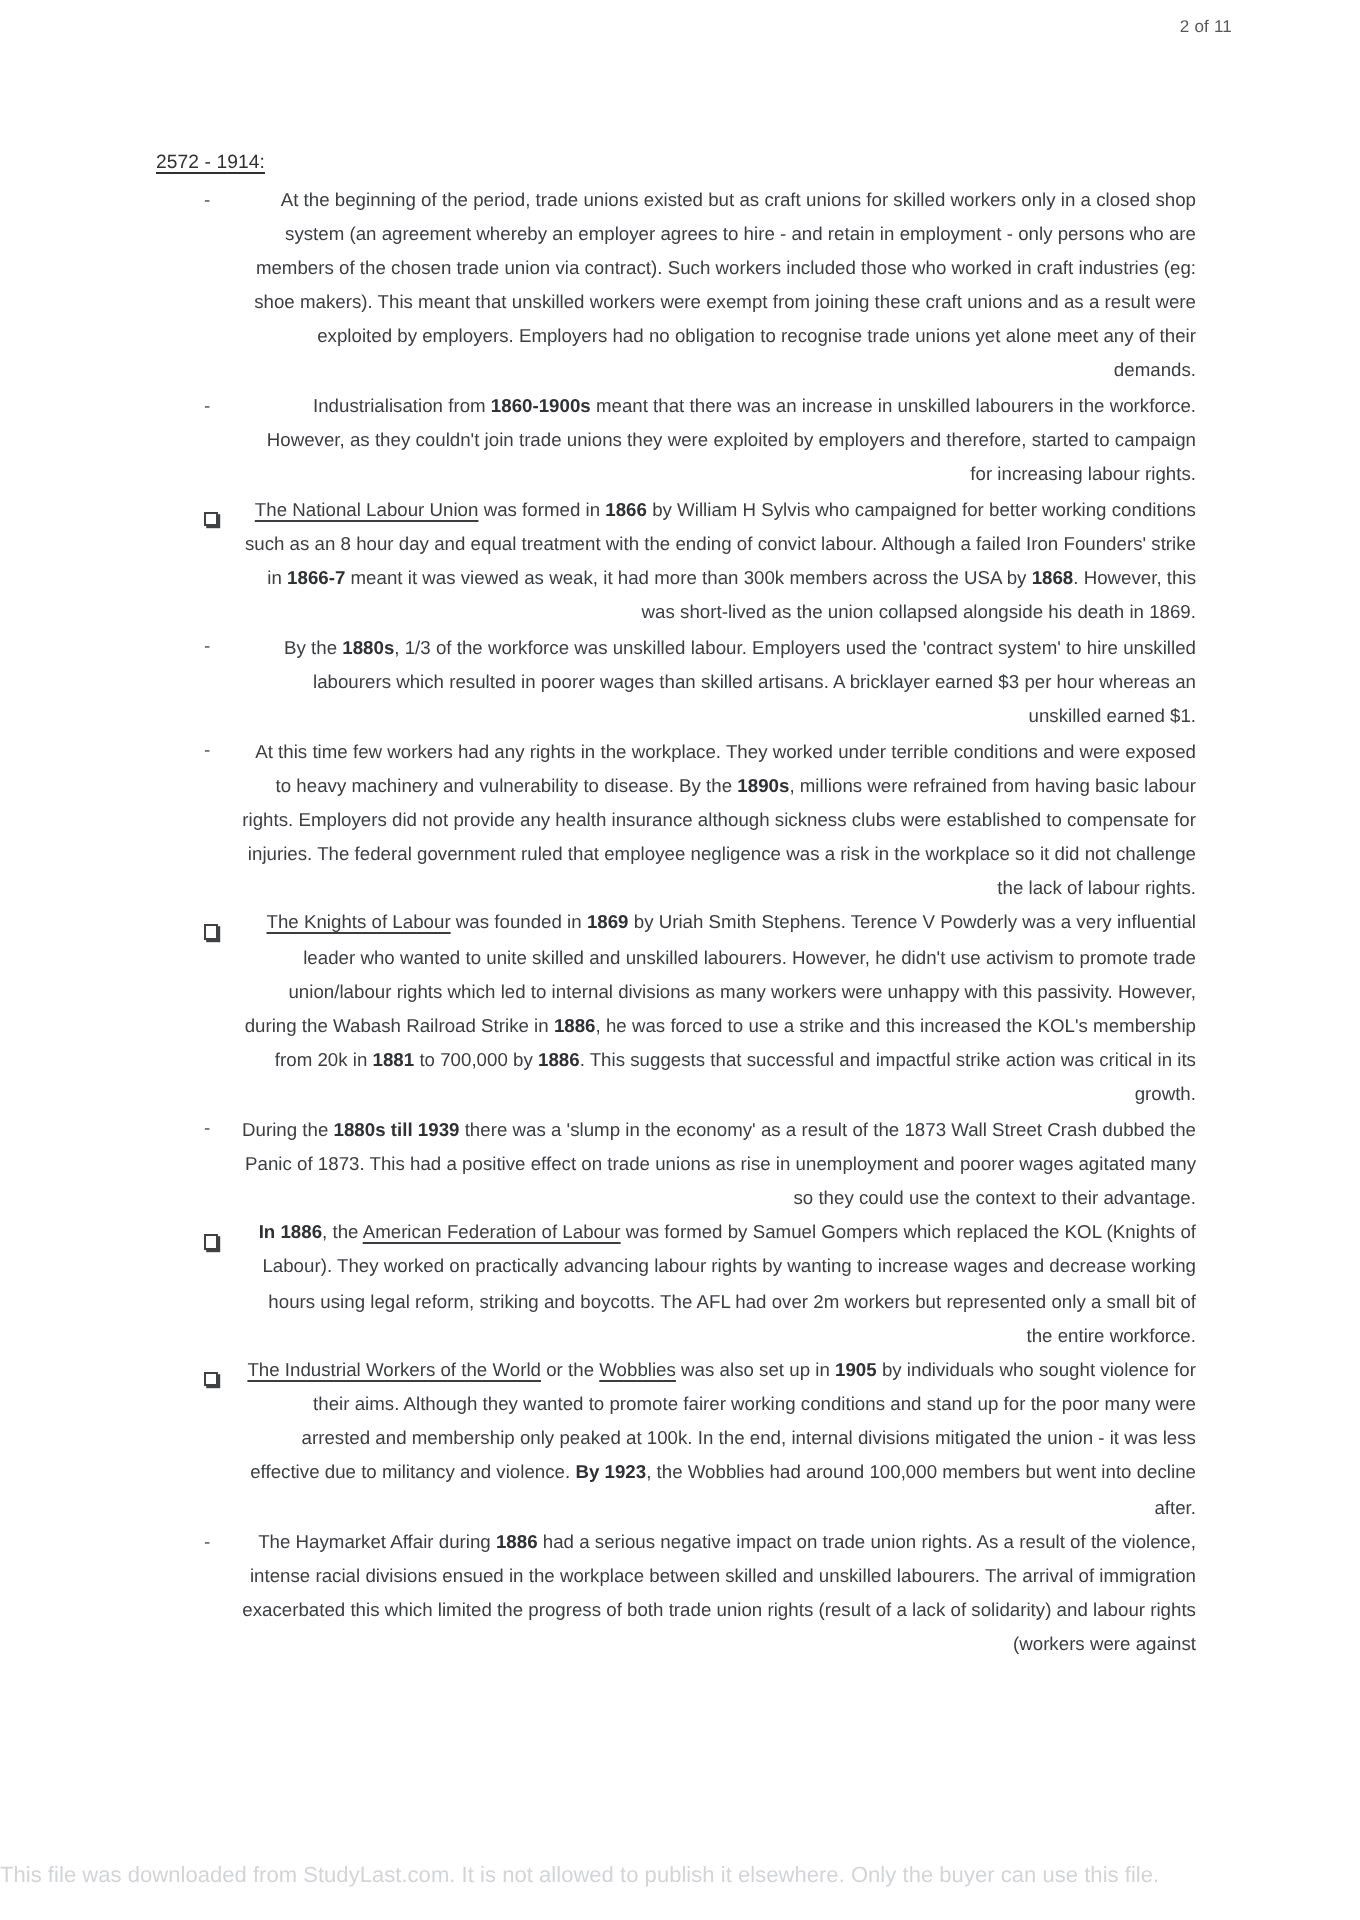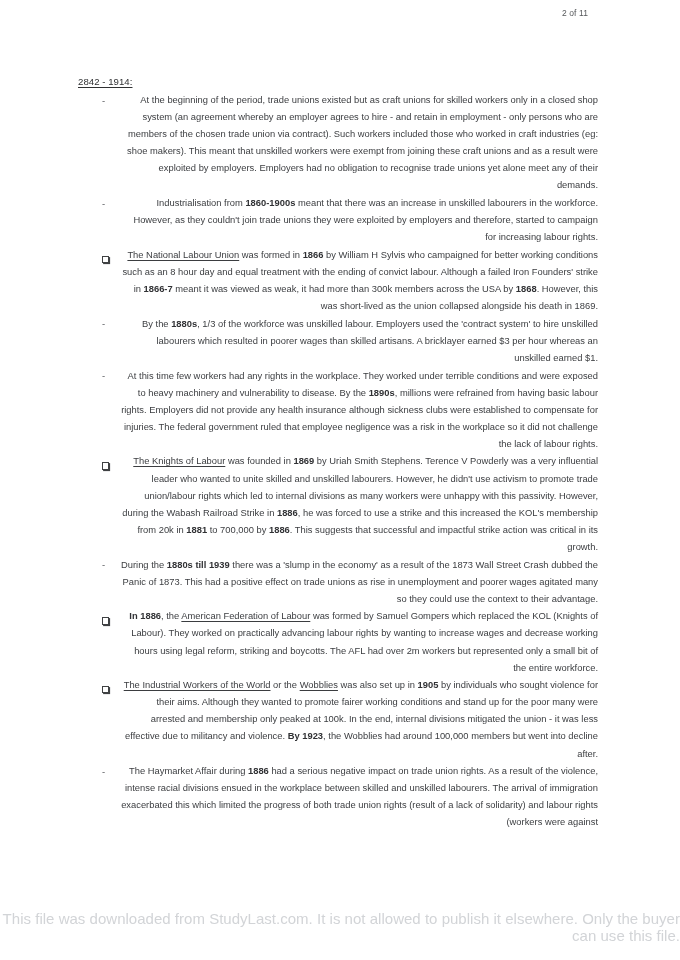--- a/index.html
+++ b/index.html
@@ -17,21 +17,21 @@
     -webkit-font-smoothing: antialiased;
   }
 
   
   .page-header {
     position: absolute;
     top: 8px;
     right: 0;
     width: 556px;
     text-align: right;
-    padding-right: 92px;
+    padding-right: 64px;
     box-sizing: border-box;
     font-size: 8.5px;
     color: #55575a;
     letter-spacing: 0.1px;
   }
 
   
   .content {
     position: absolute;
     left: 0;
@@ -107,35 +107,35 @@
 
   b, strong { font-weight: 700; color: #303134; }
   u, .u { text-underline-offset: 1.6px; }
 
   
   .footer-note {
     position: absolute;
     left: 0;
     bottom: 16px;
     width: 680px;
-    text-align: right;
-    font-size: 15px;
+    text-align: left;
+    font-size: 11px;
     color: #d2d4d7;
     letter-spacing: 0.02px;
   }
 </style>
 </head>
 <body>
 
 <div class="page-header">
   <span>2 of 11</span>
 </div>
 
 <div class="content">
-  <div class="section-heading">2842 - 1914:</div>
+  <div class="section-heading">2572 - 1914:</div>
   <ul class="bullet-list">
       <li class="bullet-item"><span class="bullet-marker dash"></span><span class="bullet-text">At the beginning of the period, trade unions existed but as craft unions for skilled workers only in a closed shop system (an agreement whereby an employer agrees to hire - and retain in employment - only persons who are members of the chosen trade union via contract). Such workers included those who worked in craft industries (eg: shoe makers). This meant that unskilled workers were exempt from joining these craft unions and as a result were exploited by employers. Employers had no obligation to recognise trade unions yet alone meet any of their demands.</span></li>
       <li class="bullet-item"><span class="bullet-marker dash"></span><span class="bullet-text">Industrialisation from <b>1860-1900s</b> meant that there was an increase in unskilled labourers in the workforce. However, as they couldn't join trade unions they were exploited by employers and therefore, started to campaign for increasing labour rights.</span></li>
       <li class="bullet-item"><span class="bullet-marker square"></span><span class="bullet-text"><u>The National Labour Union</u> was formed in <b>1866</b> by William H Sylvis who campaigned for better working conditions such as an 8 hour day and equal treatment with the ending of convict labour.  Although a failed Iron Founders' strike in <b>1866-7</b> meant it was viewed as weak, it had more than 300k members across the USA by <b>1868</b>. However, this was short-lived as the union collapsed alongside his death in 1869.</span></li>
       <li class="bullet-item"><span class="bullet-marker dash"></span><span class="bullet-text">By the <b>1880s</b>, 1/3 of the workforce was unskilled labour. Employers used the 'contract system' to hire unskilled labourers which resulted in poorer wages than skilled artisans. A bricklayer earned $3 per hour whereas an unskilled earned $1.</span></li>
       <li class="bullet-item"><span class="bullet-marker dash"></span><span class="bullet-text">At this time few workers had any rights in the workplace. They worked under terrible conditions and were exposed to heavy machinery and vulnerability to disease. By the <b>1890s</b>, millions were refrained from having basic labour rights. Employers did not provide any health insurance although sickness clubs were established to compensate for injuries. The federal government ruled that employee negligence was a risk in the workplace so it did not challenge the lack of labour rights.</span></li>
       <li class="bullet-item"><span class="bullet-marker square"></span><span class="bullet-text"><u>The Knights of Labour</u> was founded in <b>1869</b> by Uriah Smith Stephens. Terence V Powderly was a very influential leader who wanted to unite skilled and unskilled labourers. However, he didn't use activism to promote trade union/labour rights which led to internal divisions as many workers were unhappy with this passivity. However, during the Wabash Railroad Strike in <b>1886</b>, he was forced to use a strike and this increased the KOL's membership from 20k in <b>1881</b> to 700,000 by <b>1886</b>. This suggests that successful and impactful strike action was critical in its growth.</span></li>
       <li class="bullet-item"><span class="bullet-marker dash"></span><span class="bullet-text">During the <b>1880s till 1939</b> there was a 'slump in the economy' as a result of the 1873 Wall Street Crash dubbed the Panic of 1873. This had a positive effect on trade unions as rise in unemployment and poorer wages agitated many so they could use the context to their advantage.</span></li>
       <li class="bullet-item"><span class="bullet-marker square"></span><span class="bullet-text"><b>In 1886</b>, the <u>American Federation of Labour</u> was formed by Samuel Gompers which replaced the KOL (Knights of Labour). They worked on practically advancing labour rights by wanting to increase wages and decrease working hours using legal reform, striking and boycotts. The AFL had over 2m workers but represented only a small bit of the entire workforce.</span></li>
       <li class="bullet-item"><span class="bullet-marker square"></span><span class="bullet-text"><u>The Industrial Workers of the World</u> or the <u>Wobblies</u> was also set up in <b>1905</b> by individuals who sought violence for their aims. Although they wanted to promote fairer working conditions and stand up for the poor many were arrested and membership only peaked at 100k. In the end, internal divisions mitigated the union - it was less effective due to militancy and violence. <b>By 1923</b>, the Wobblies had around 100,000 members but went into decline after.</span></li>

